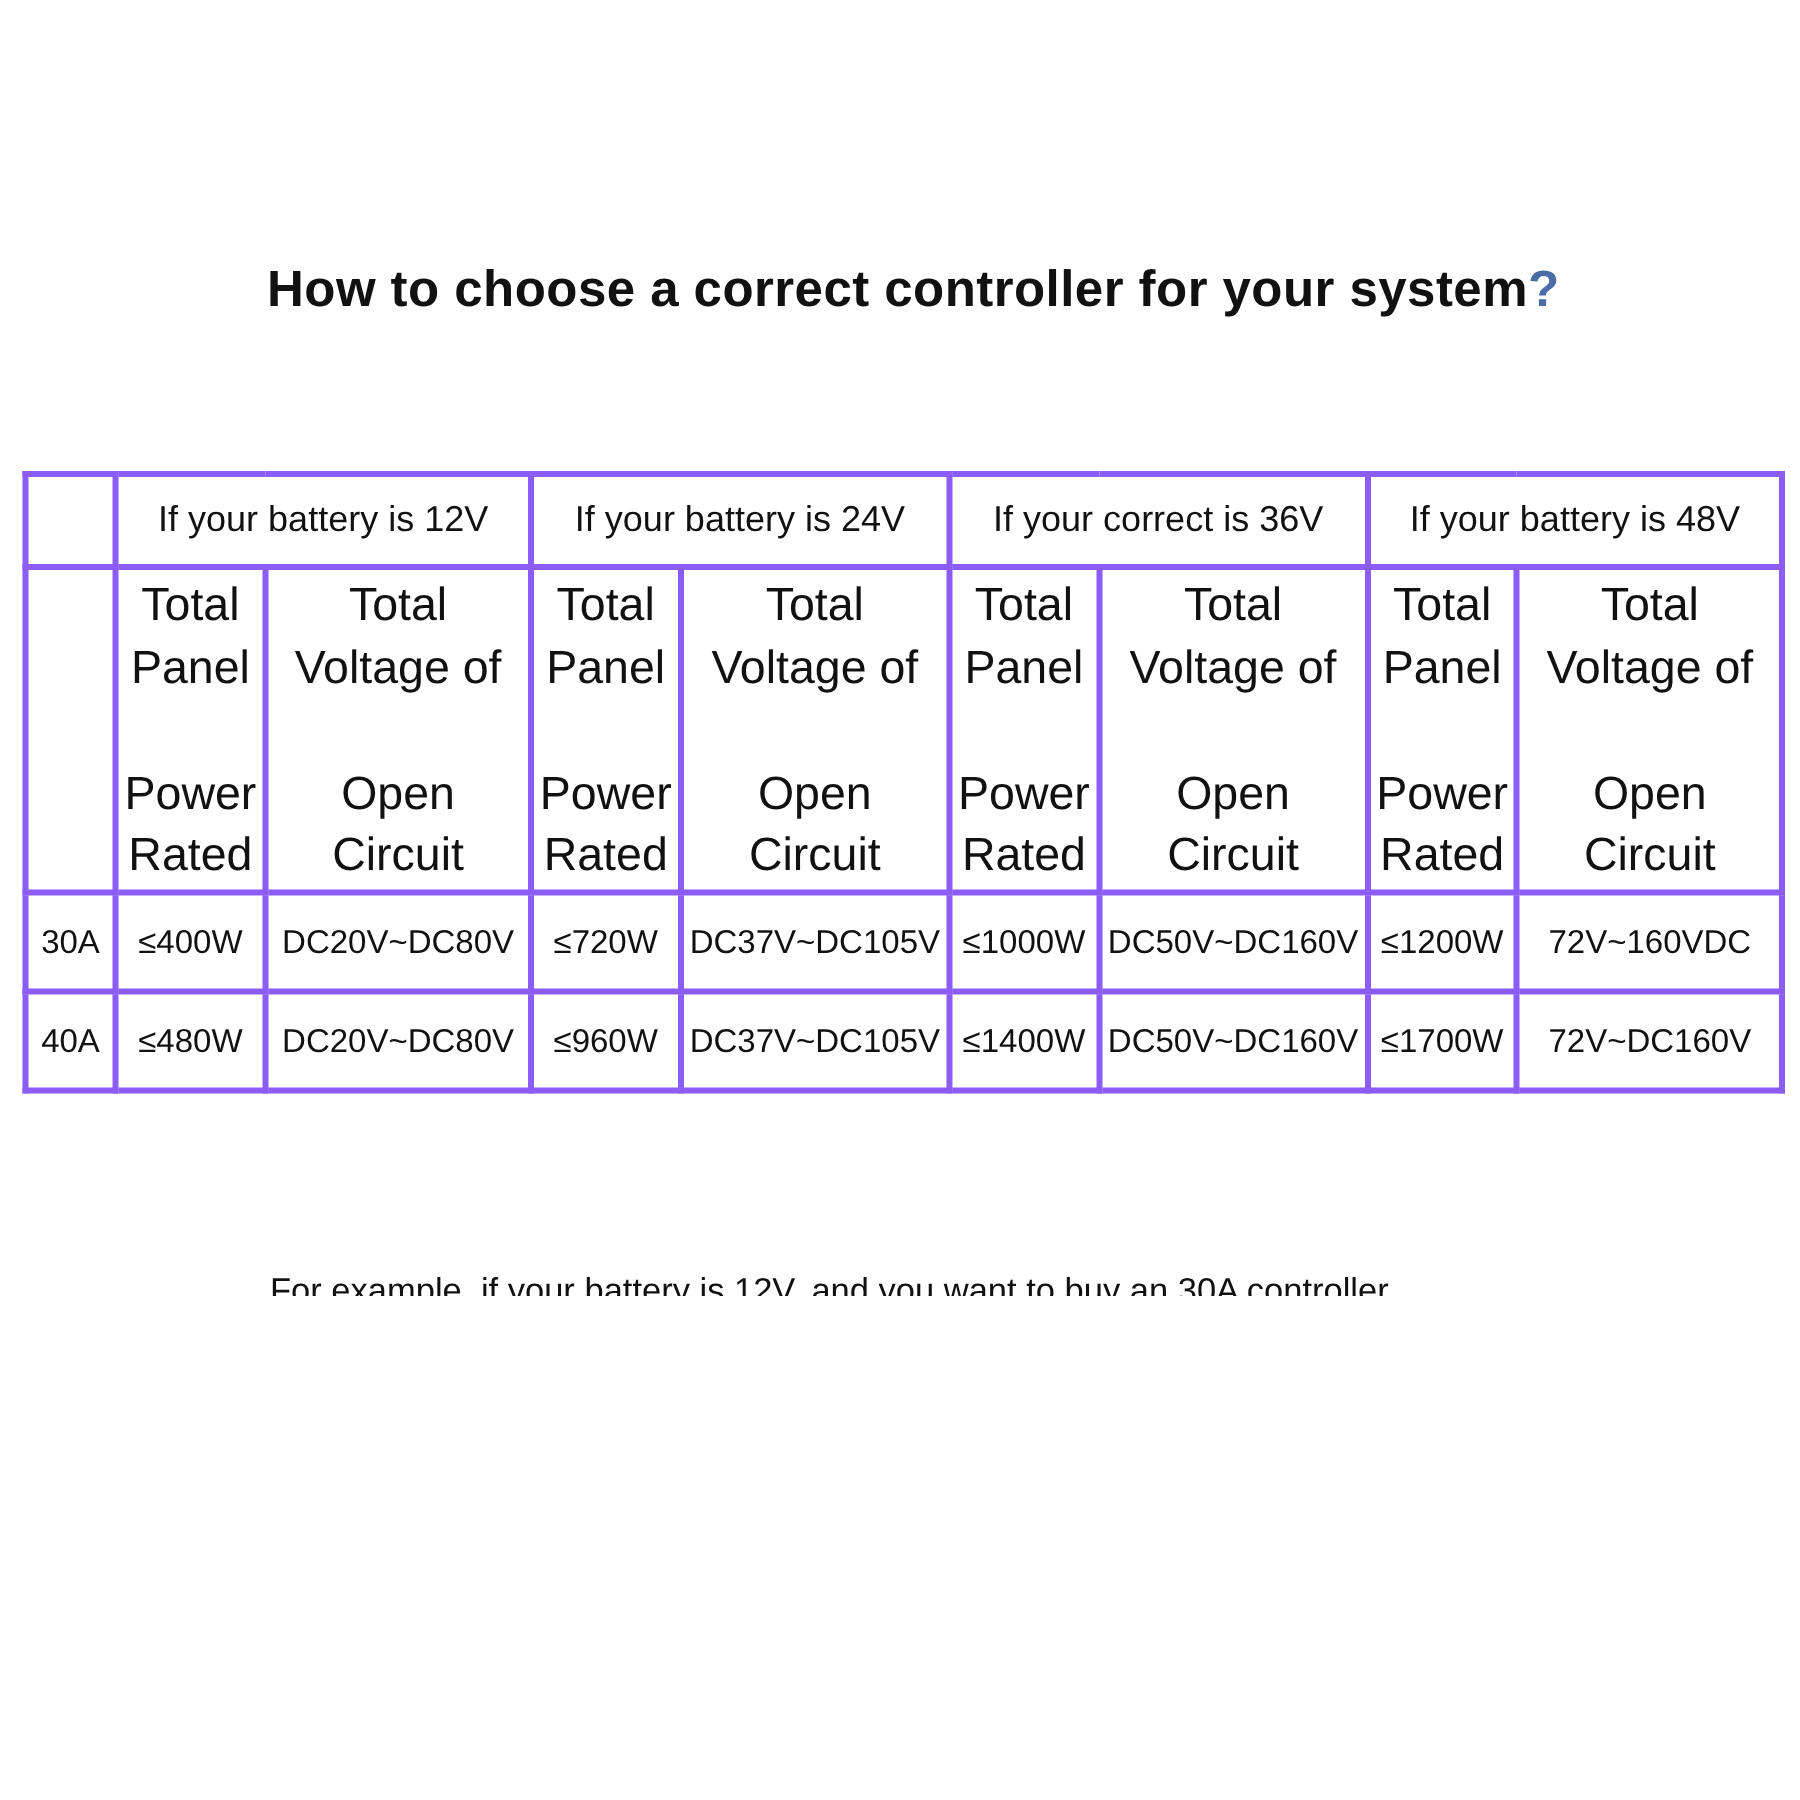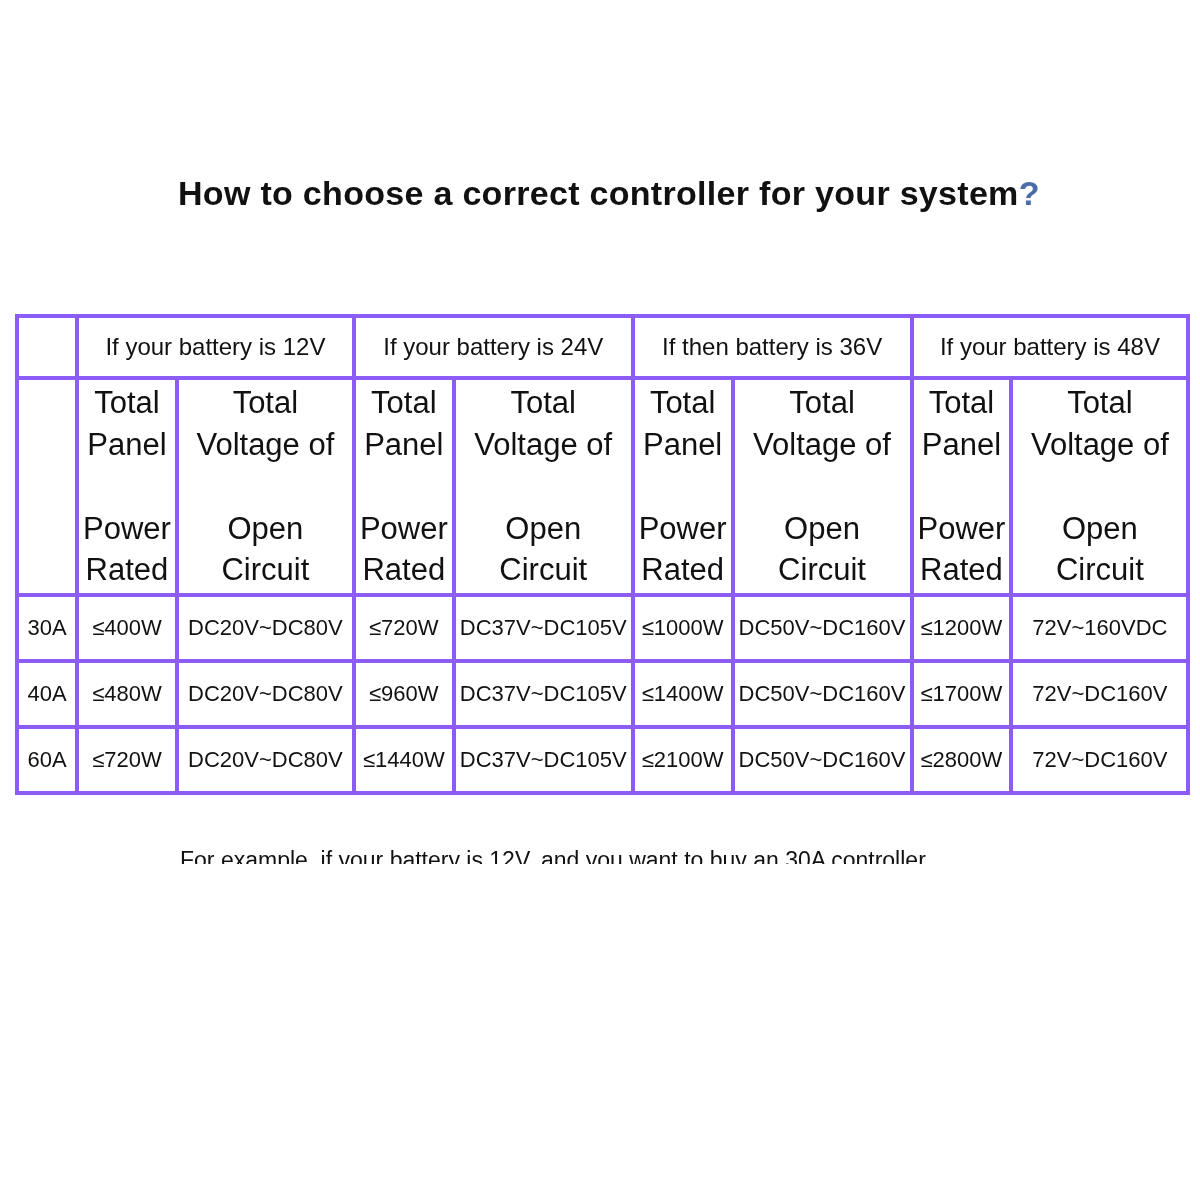--- a/index.html
+++ b/index.html
@@ -85,21 +85,21 @@
         <col class="c-volt">
       <col class="c-pow">
         <col class="c-volt">
     </colgroup>
 
     <tbody>
         <tr class="hdr1">
       <td></td>
       <td colspan="2">If your battery is 12V</td>
       <td colspan="2" class="group-sep">If your battery is 24V</td>
-      <td colspan="2" class="group-sep">If then battery is 36V</td>
+      <td colspan="2" class="group-sep">If your correct is 36V</td>
       <td colspan="2" class="group-sep">If your battery is 48V</td>
     </tr>
 
     <tr class="hdr2">
       <td></td>
       <td>Total Panel
 
 Power Rated</td>
       <td>Total Voltage of
 
@@ -142,31 +142,20 @@
       <td>DC20V~DC80V</td>
       <td class="group-sep">≤960W</td>
       <td>DC37V~DC105V</td>
       <td class="group-sep">≤1400W</td>
       <td>DC50V~DC160V</td>
       <td class="group-sep">≤1700W</td>
       <td>72V~DC160V</td>
     </tr>
 
 
-    <tr class="data">
-      <td>60A</td>
-      <td>≤720W</td>
-      <td>DC20V~DC80V</td>
-      <td class="group-sep">≤1440W</td>
-      <td>DC37V~DC105V</td>
-      <td class="group-sep">≤2100W</td>
-      <td>DC50V~DC160V</td>
-      <td class="group-sep">≤2800W</td>
-      <td>72V~DC160V</td>
-    </tr>
   </tbody>
     </table>
 
   <div class="footer">
     <p>For example, if your battery is 12V, and you want to buy an 30A controller,</p>
   </div>
 
 </div>
 
 </body></html>

